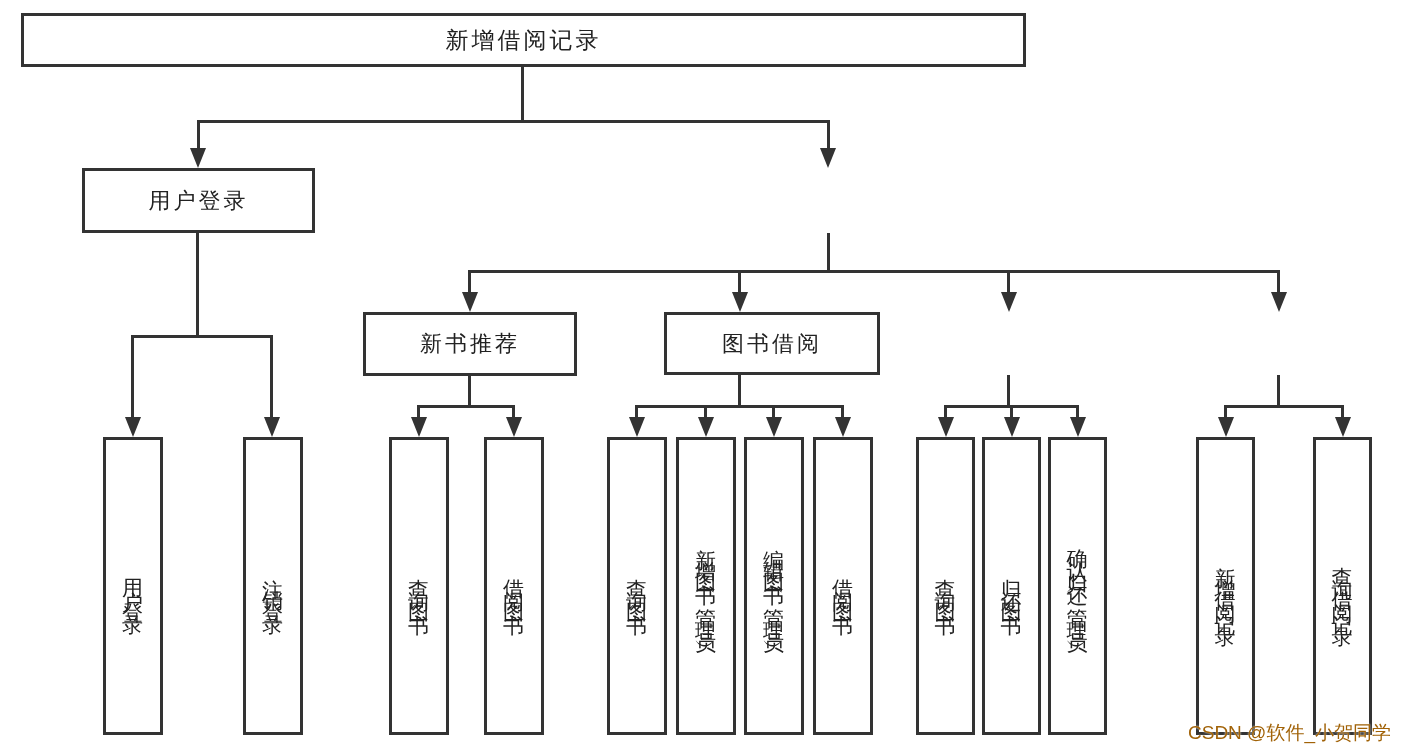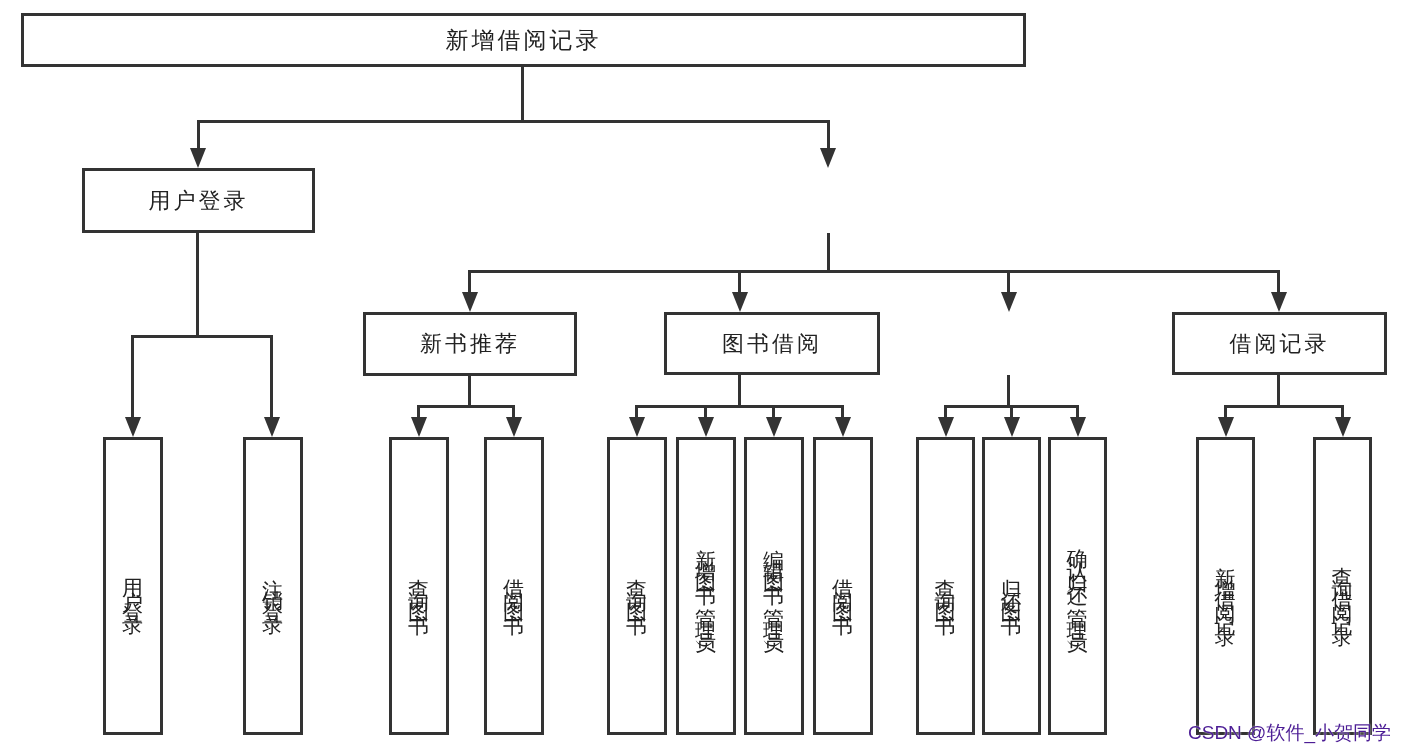--- a/index.html
+++ b/index.html
@@ -46,21 +46,21 @@
     position:absolute;
     width:0;height:0;
     border-left:8px solid transparent;
     border-right:8px solid transparent;
     border-top:20px solid var(--line);
   }
   .watermark{
     position:absolute;
     left:1188px;top:720px;
     font-size:19px;
-    color:#4c1d95;
+    color:#a16207;
     white-space:nowrap;
     text-shadow:0 0 2px #ffffff;
     z-index:5;
   }
 </style>
 </head>
 <body>
 
 <div id="stage">
 
@@ -95,23 +95,20 @@
   <div class="arrow" style="left:462px;top:292px;"></div>
   <div class="arrow" style="left:732px;top:292px;"></div>
   <div class="arrow" style="left:1001px;top:292px;"></div>
   <div class="arrow" style="left:1271px;top:292px;"></div>
 
   <div class="node h-node" style="left:363px;top:312px;width:214px;height:64px;">
     <span>新书推荐</span>
   </div>
   <div class="node h-node" style="left:632px;top:312px;width:216px;height:63px;margin-left:32px;">
     <span>图书借阅</span>
-  </div>
-  <div class="node h-node" style="left:1172px;top:312px;width:215px;height:63px;">
-    <span>借阅记录</span>
   </div>
 
   <div class="line" style="left:468px;top:376px;width:3px;height:31px;"></div>
   <div class="line" style="left:417px;top:405px;width:98px;height:3px;"></div>
   <div class="line" style="left:417px;top:405px;width:3px;height:14px;"></div>
   <div class="line" style="left:512px;top:405px;width:3px;height:14px;"></div>
   <div class="arrow" style="left:411px;top:417px;"></div>
   <div class="arrow" style="left:506px;top:417px;"></div>
 
   <div class="line" style="left:738px;top:375px;width:3px;height:32px;"></div>

